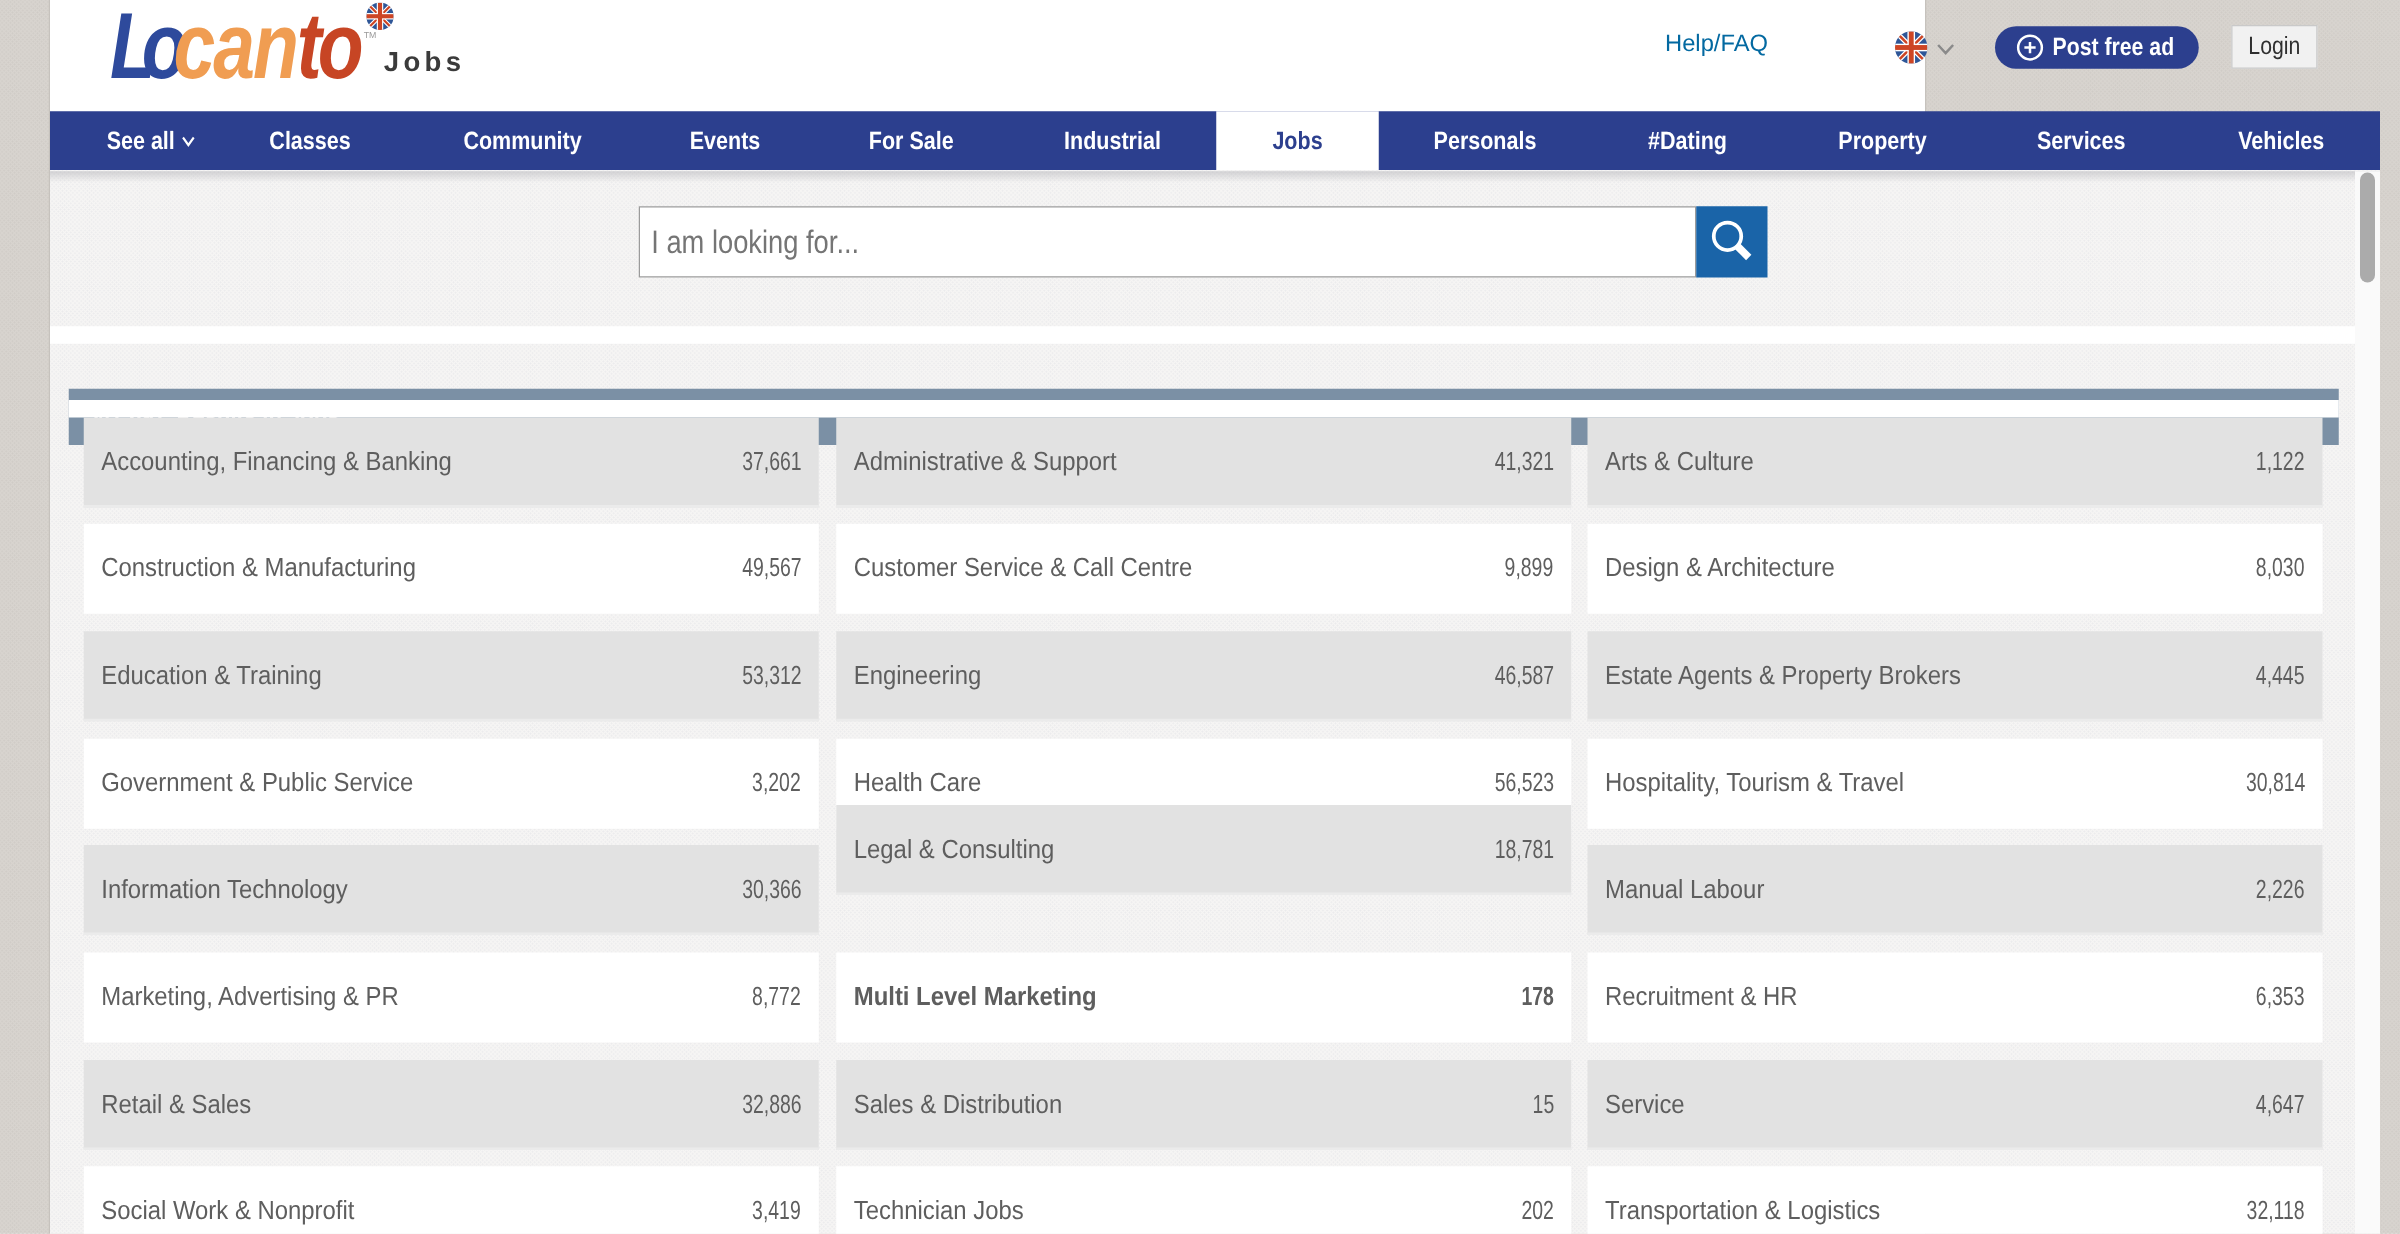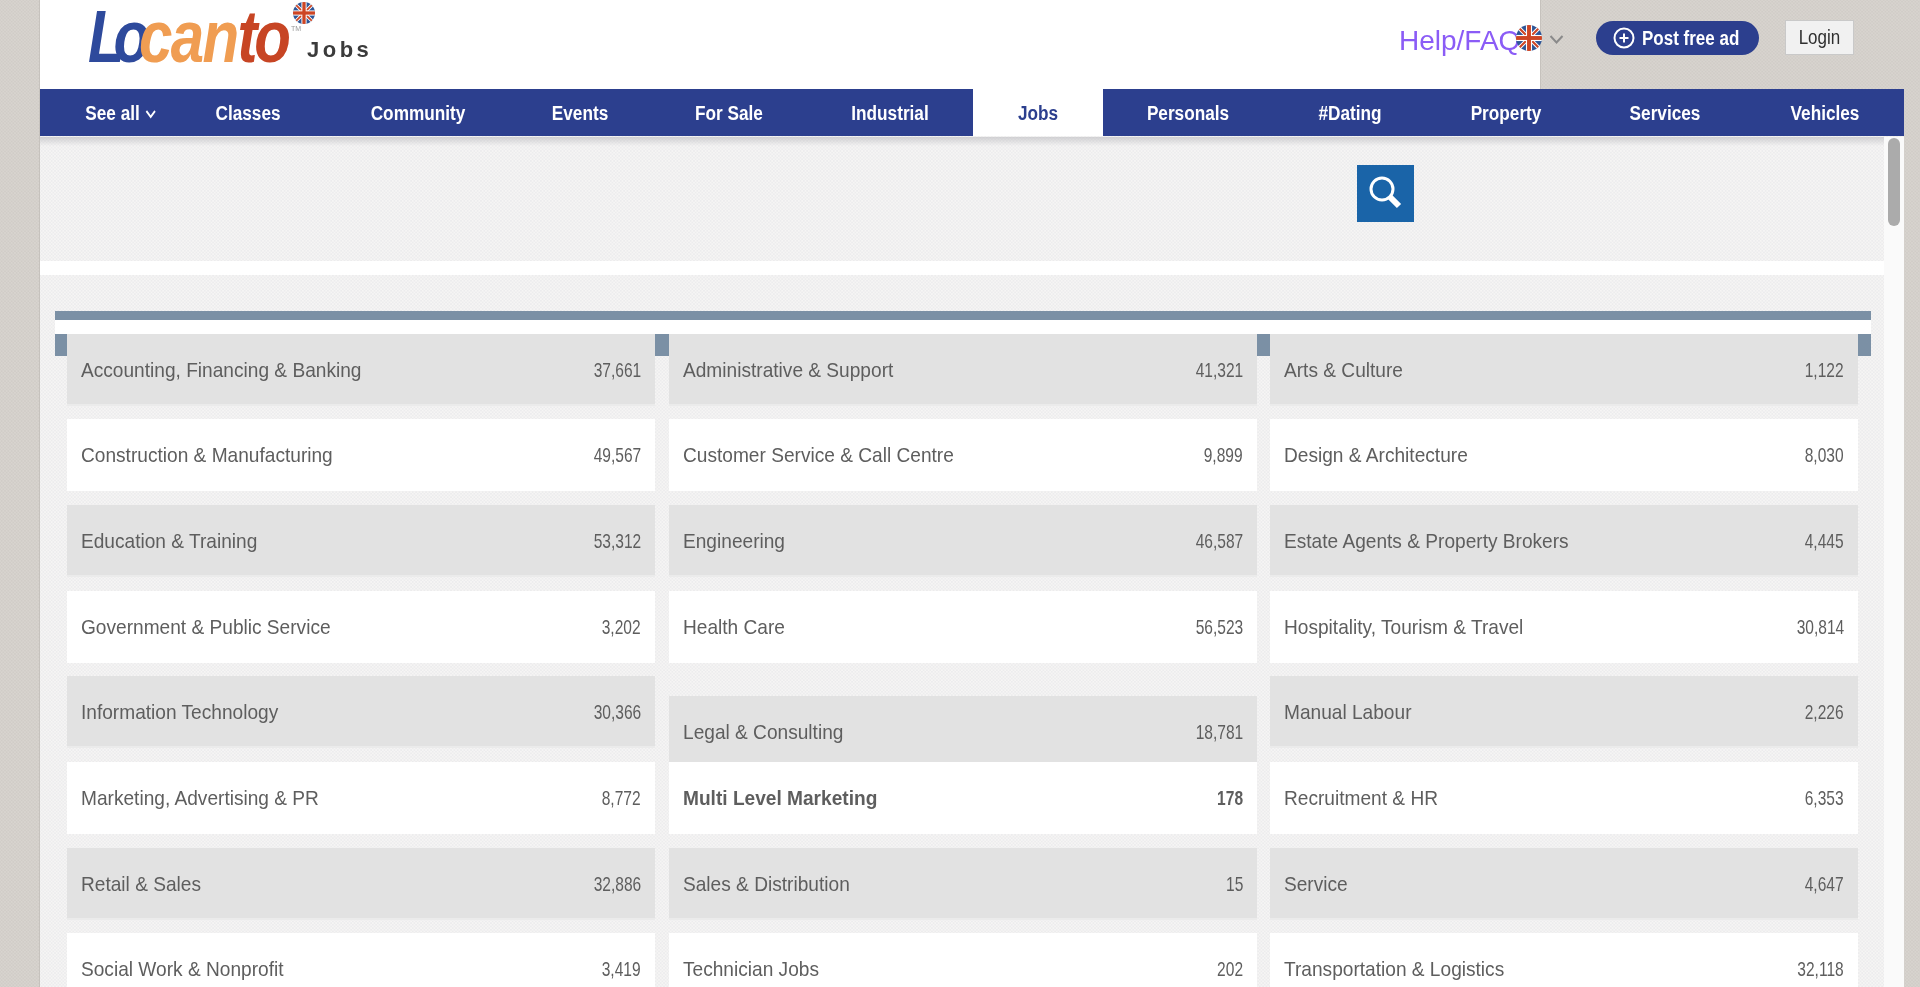--- a/index.html
+++ b/index.html
@@ -42,21 +42,21 @@
         <path d="M-2,-2 L34,34 M34,-2 L-2,34" stroke="#cd4524" stroke-width="2.5"></path>
         <rect x="12.25" y="0" width="7.5" height="32" fill="#ffffff"></rect>
         <rect x="0" y="12.25" width="32" height="7.5" fill="#ffffff"></rect>
         <rect x="13.6" y="0" width="4.8" height="32" fill="#cd4524"></rect>
         <rect x="0" y="13.6" width="32" height="4.8" fill="#cd4524"></rect>
       </g>
     </svg>
   </div>
   <div class="abs" style="left:267px;top:37px;font-size:22px;letter-spacing:3.5px;font-weight:bold;color:#3b3b3b;">Jobs</div>
 
-  <div class="abs" style="left:1359px;top:25px;font-size:28px;color:#8b5cf6;">Help/FAQ</div>
+  <div class="abs" style="left:1292px;top:25px;font-size:19px;color:#0369a1;">Help/FAQ</div>
   <div class="abs" id="flag2" style="left:1476px;top:25px;">
     <svg width="26" height="26" viewBox="0 0 32 32">
       <defs>
           <clipPath id="fc2">
             <circle cx="16" cy="16" r="16"></circle>
           </clipPath>
         </defs>
       <g clip-path="url(#fc2)">
         <rect width="32" height="32" fill="#2e5697"></rect>
         <path d="M-2,-2 L34,34 M34,-2 L-2,34" stroke="#ffffff" stroke-width="5"></path>
@@ -95,20 +95,23 @@
     <span class="navitem" style="left:1148px;">Personals</span>
     <span class="navitem" style="left:1310px;">#Dating</span>
     <span class="navitem" style="left:1466px;">Property</span>
     <span class="navitem" style="left:1625px;">Services</span>
     <span class="navitem" style="left:1785px;">Vehicles</span>
   </div>
 
   <div id="main">
     <div class="abs" style="left:0;top:1px;width:1864px;height:9px;background:linear-gradient(rgba(175,175,180,0.5),rgba(244,243,242,0));"></div>
 
+    <div class="abs" style="left:471px;top:29px;width:846px;height:57px;background:#fff;border:1px solid #9b9b9b;box-sizing:border-box;">
+      <div class="abs" style="left:9px;top:0;height:55px;line-height:55px;font-size:26px;color:#757575;transform-origin:left center;transform:scaleX(0.84);white-space:nowrap;">I am looking for...</div>
+    </div>
     <div class="abs" style="left:1317px;top:29px;width:57px;height:57px;background:#1a64a8;">
       <svg width="57" height="57" viewBox="0 0 57 57">
         <circle cx="25" cy="24" r="11" fill="none" stroke="#fff" stroke-width="3"></circle>
         <line x1="33" y1="32" x2="42" y2="41" stroke="#fff" stroke-width="6"></line>
       </svg>
     </div>
 
     <div class="abs" style="left:0;top:125px;width:1864px;height:14px;background:#fff;"></div>
 
     <div class="abs" style="left:15px;top:139px;width:1816px;height:45px;background:#7b90a5;margin-top:36px;">
@@ -163,21 +166,21 @@
           <span class="ccount">56,523</span>
         </div>
     <div class="cellrow" style="left:1230px;top:455px;background:#ffffff;">
           <span class="cname">Hospitality, Tourism &amp; Travel</span>
           <span class="ccount">30,814</span>
         </div>
     <div class="cellrow" style="left:27px;top:540px;background:#e2e2e2;border-bottom:2px solid #ebebeb;box-sizing:border-box;">
           <span class="cname">Information Technology</span>
           <span class="ccount">30,366</span>
         </div>
-    <div class="cellrow" style="left:629px;top:560px;background:#e2e2e2;border-bottom:2px solid #ebebeb;box-sizing:border-box;text-align:center;">
+    <div class="cellrow" style="left:629px;top:508px;background:#e2e2e2;border-bottom:2px solid #ebebeb;box-sizing:border-box;text-align:center;">
           <span class="cname">Legal &amp; Consulting</span>
           <span class="ccount">18,781</span>
         </div>
     <div class="cellrow" style="left:1230px;top:540px;background:#e2e2e2;border-bottom:2px solid #ebebeb;box-sizing:border-box;">
           <span class="cname">Manual Labour</span>
           <span class="ccount">2,226</span>
         </div>
     <div class="cellrow" style="left:27px;top:626px;background:#ffffff;">
           <span class="cname">Marketing, Advertising &amp; PR</span>
           <span class="ccount">8,772</span>

